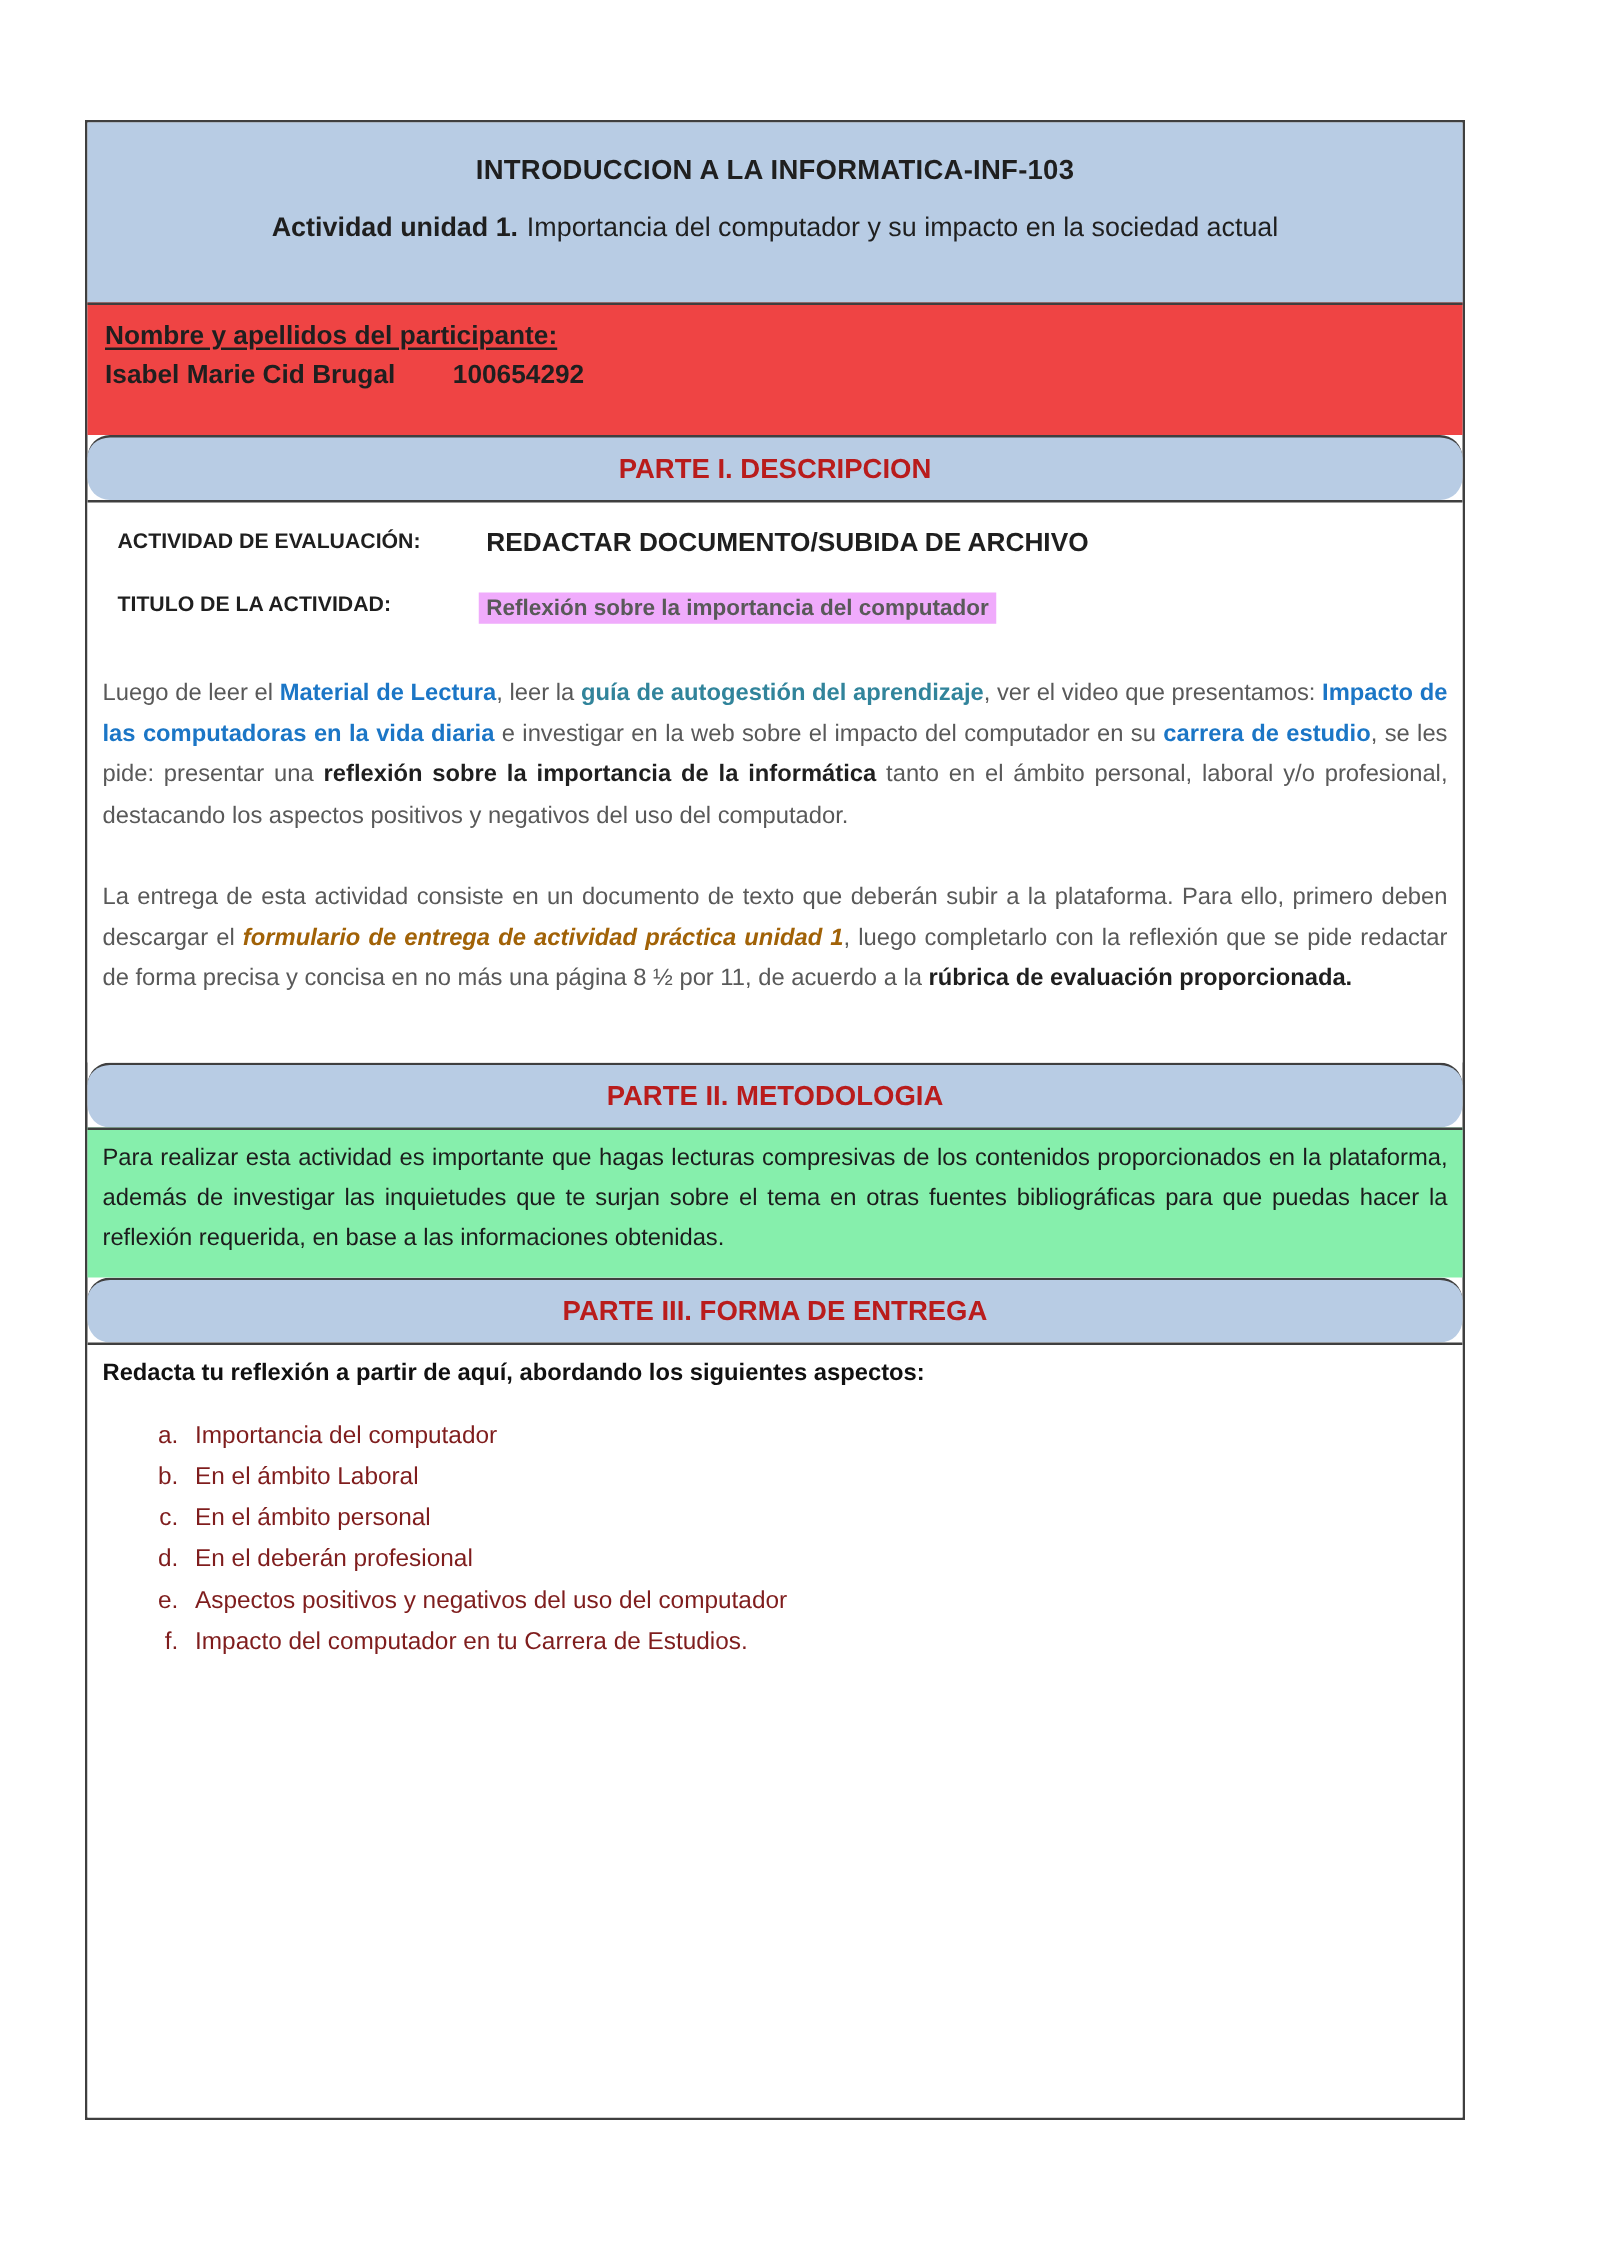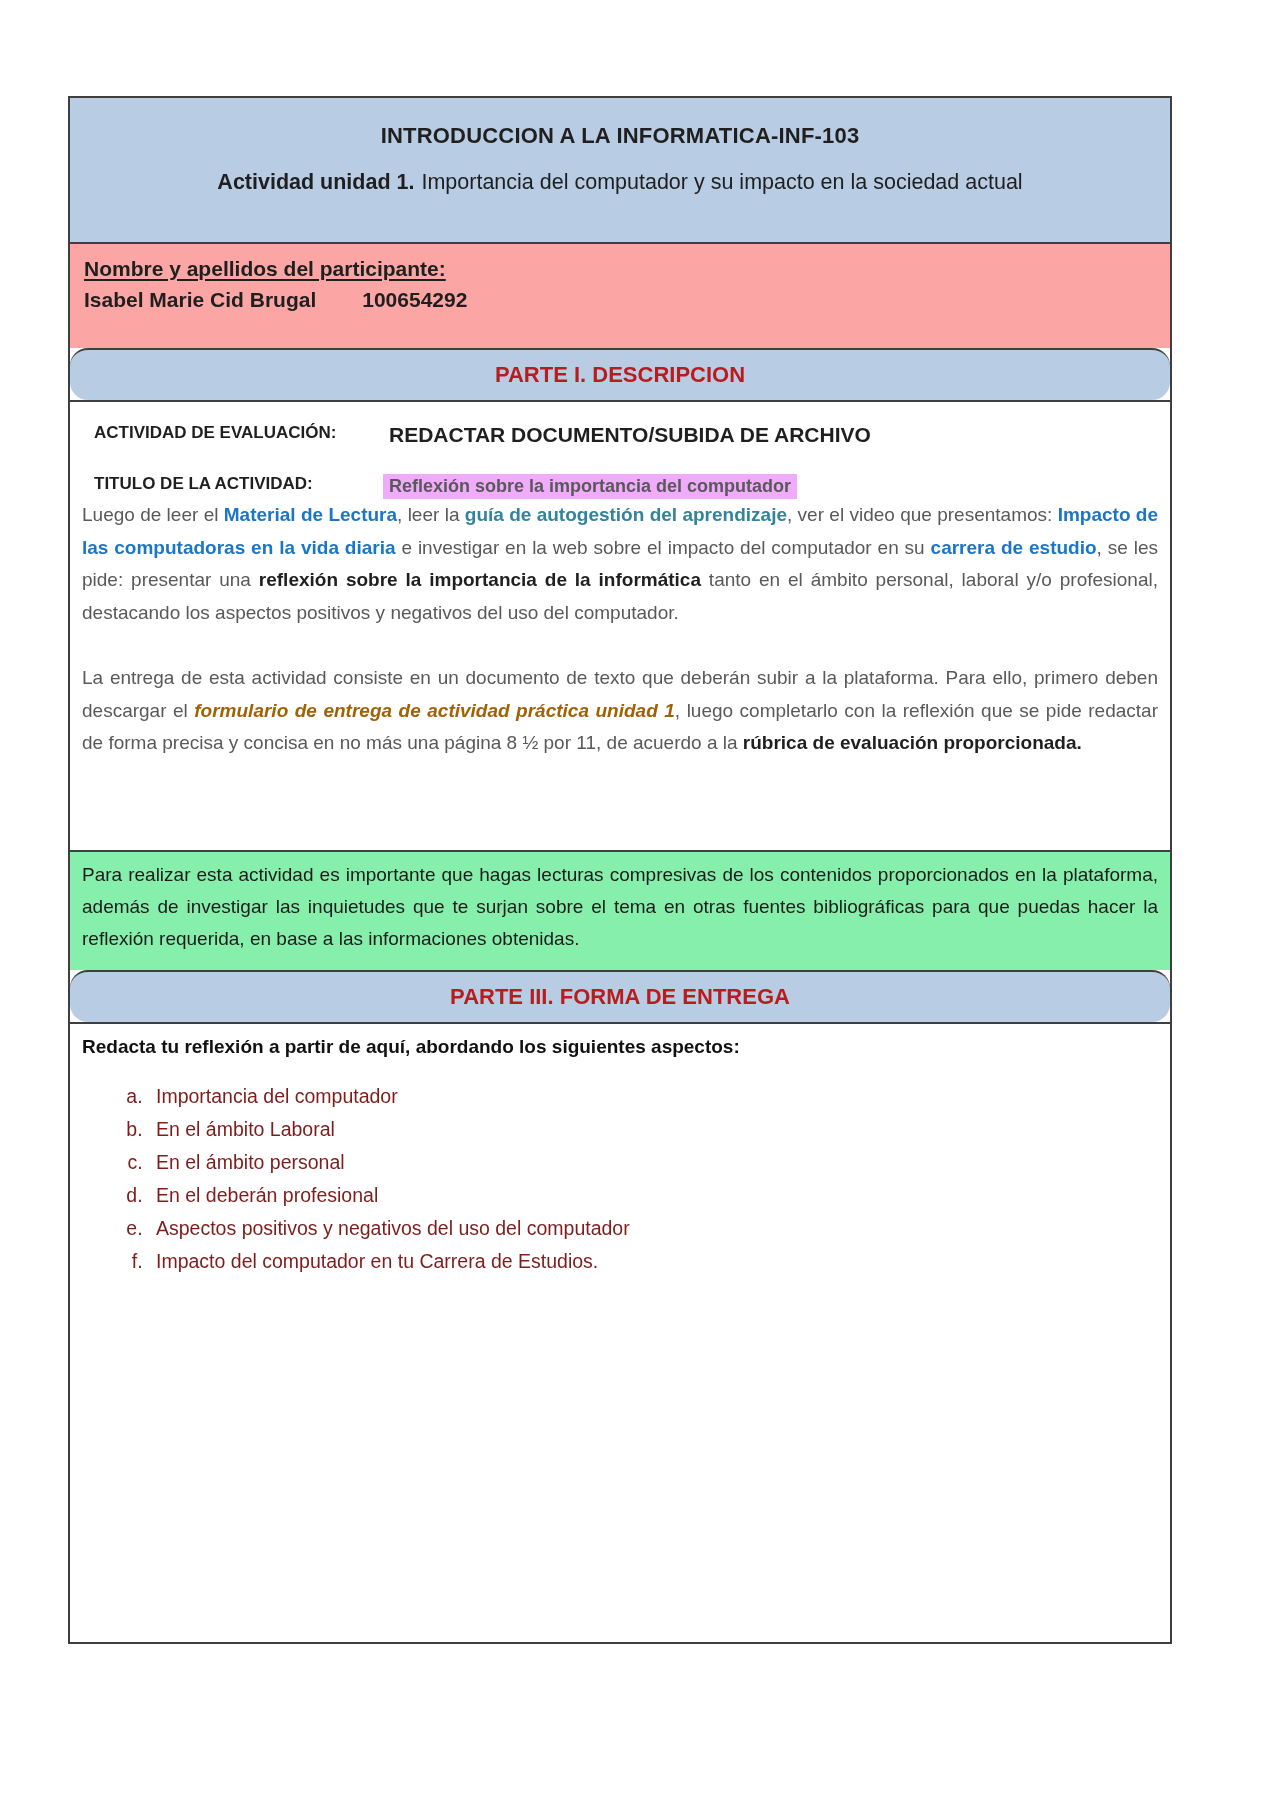--- a/index.html
+++ b/index.html
@@ -26,21 +26,21 @@
   .blue { background: #b8cce4; }
   .header-banner {
     min-height: 144px;
     text-align: center;
     padding: 25px 14px 20px 14px;
   }
   .header-line1 { font-weight: bold; font-size: 22px; letter-spacing: 0.2px; }
   .header-line2 { margin-top: 21px; font-size: 21.5px; }
   .header-line2 .lead { font-weight: bold; margin-right: 7px; }
 
-  .participant-row { min-height: 106px; padding: 13px 14px 10px 14px; background:#fca5a5; }
+  .participant-row { min-height: 106px; padding: 13px 14px 10px 14px; background:#ef4444; }
   .participant-label {
     font-weight: bold;
     font-size: 21px;
     text-decoration: underline;
     text-underline-offset: 3px;
   }
   .participant-line2 { margin-top: 7px; font-weight: bold; font-size: 21px; }
   .participant-id { margin-left: 46px; }
 
   .section-bar {
@@ -61,20 +61,21 @@
   .field-value { font-weight: bold; font-size: 21px; }
   .field-value.highlighted {
     background: #f0abfc;
     color: #595959;
     font-size: 18px;
     padding: 2px 6px;
     margin-left: -6px;
   }
 
   .para {
+    margin-top: 40px;
     font-size: 19px;
     line-height: 32.5px;
     text-align: justify;
     color: #595959;
   }
   .para.second { margin-top: 33px; }
 
   .seg-g  { color: #595959; }
   .seg-b  { color: #1f1f1f; font-weight: bold; }
   .seg-bi { color: #a16207; font-weight: bold; font-style: italic; }
@@ -129,20 +130,21 @@
       <div class="field-value">REDACTAR DOCUMENTO/SUBIDA DE ARCHIVO</div>
     </div>
     <div class="field-row second">
       <div class="field-label">TITULO DE LA ACTIVIDAD:</div>
       <div class="field-value highlighted">Reflexión sobre la importancia del computador</div>
     </div>
     <p class="para"><span class="seg-g">Luego de leer el </span><span class="seg-blue">Material de Lectura</span><span class="seg-g">, leer la </span><span class="seg-teal">guía de autogestión del aprendizaje</span><span class="seg-g">, ver el video que presentamos: </span><span class="seg-blue">Impacto de las computadoras en la vida diaria</span><span class="seg-g"> e investigar en la web sobre el impacto del computador en su </span><span class="seg-blue">carrera de estudio</span><span class="seg-g">, se les pide: presentar una </span><span class="seg-b">reflexión sobre la importancia de la informática</span><span class="seg-g"> tanto en el ámbito personal, laboral y/o profesional, destacando los aspectos positivos y negativos del uso del computador.</span></p>
     <p class="para second"><span class="seg-g">La entrega de esta actividad consiste en un documento de texto que deberán subir a la plataforma. Para ello, primero deben descargar el </span><span class="seg-bi">formulario de entrega de actividad práctica unidad 1</span><span class="seg-g">, luego completarlo con la reflexión que se pide redactar de forma precisa y concisa en no más una página 8 ½ por 11, de acuerdo a la </span><span class="seg-b">rúbrica de evaluación proporcionada.</span></p>
   </section>
 
+  <section class="row blue section-bar">PARTE II. METODOLOGIA</section>
 
   <section class="row content-2">
     <p class="para-dark">Para realizar esta actividad es importante que hagas lecturas compresivas de los contenidos proporcionados en la plataforma, además de investigar las inquietudes que te surjan sobre el tema en otras fuentes bibliográficas para que puedas hacer la reflexión requerida, en base a las informaciones obtenidas.</p>
   </section>
 
   <section class="row blue section-bar">PARTE III. FORMA DE ENTREGA</section>
 
   <section class="row content-3">
     <p class="intro-line">Redacta tu reflexión a partir de aquí, abordando los siguientes aspectos:</p>
     <ol class="aspect-list">

